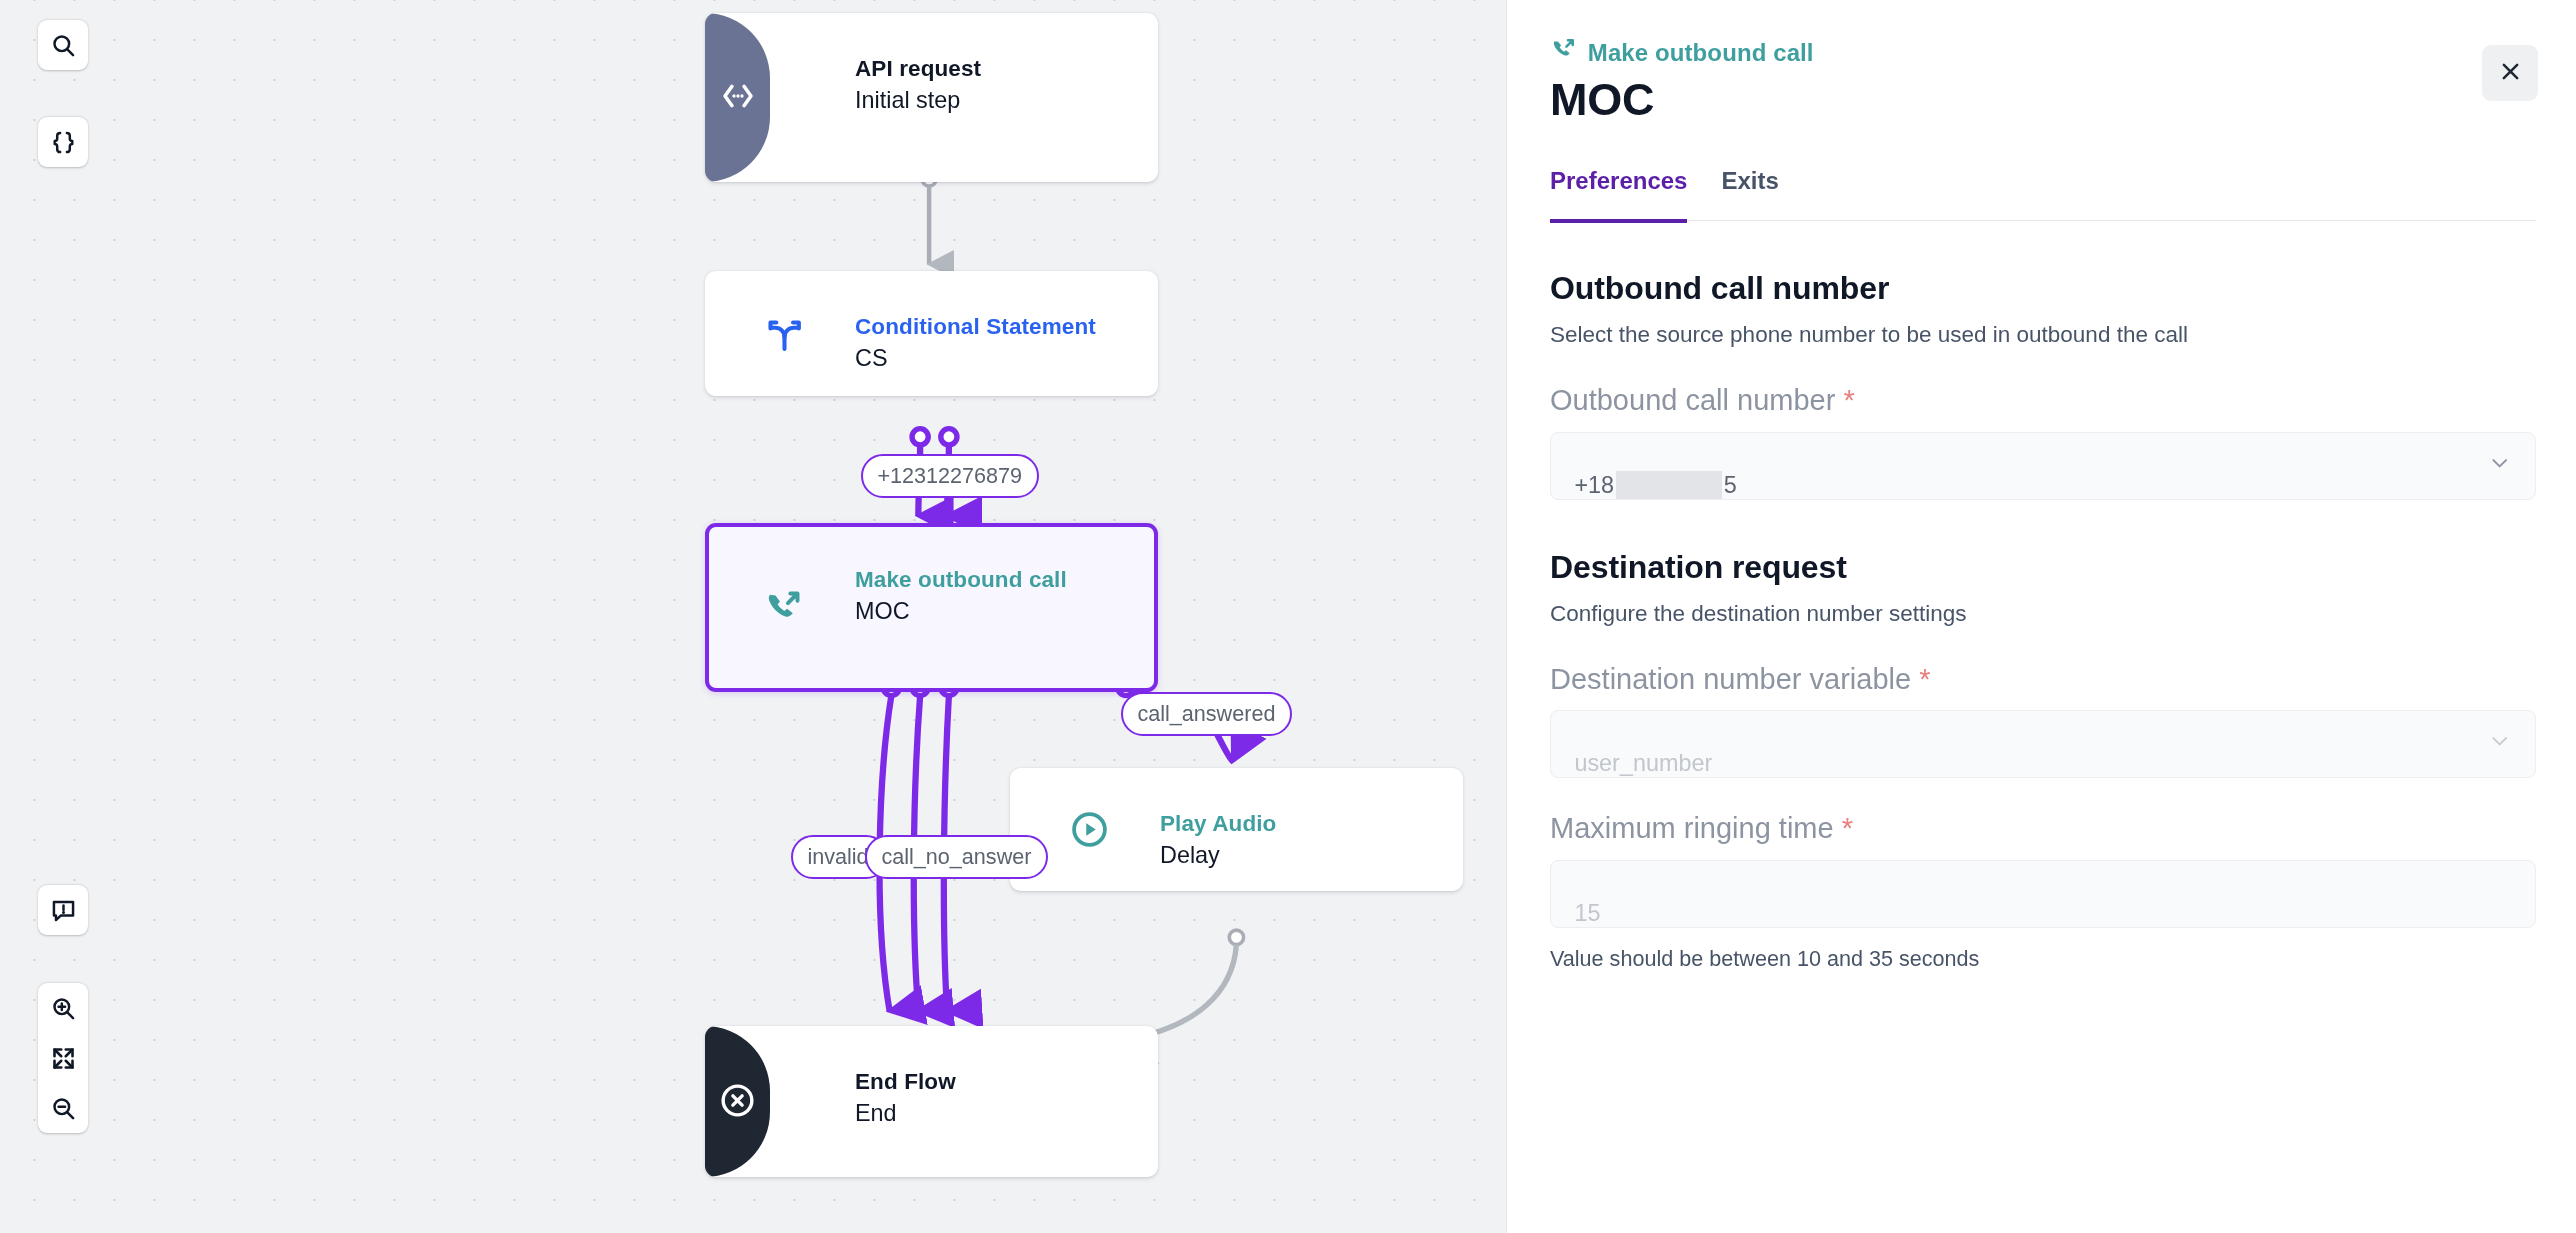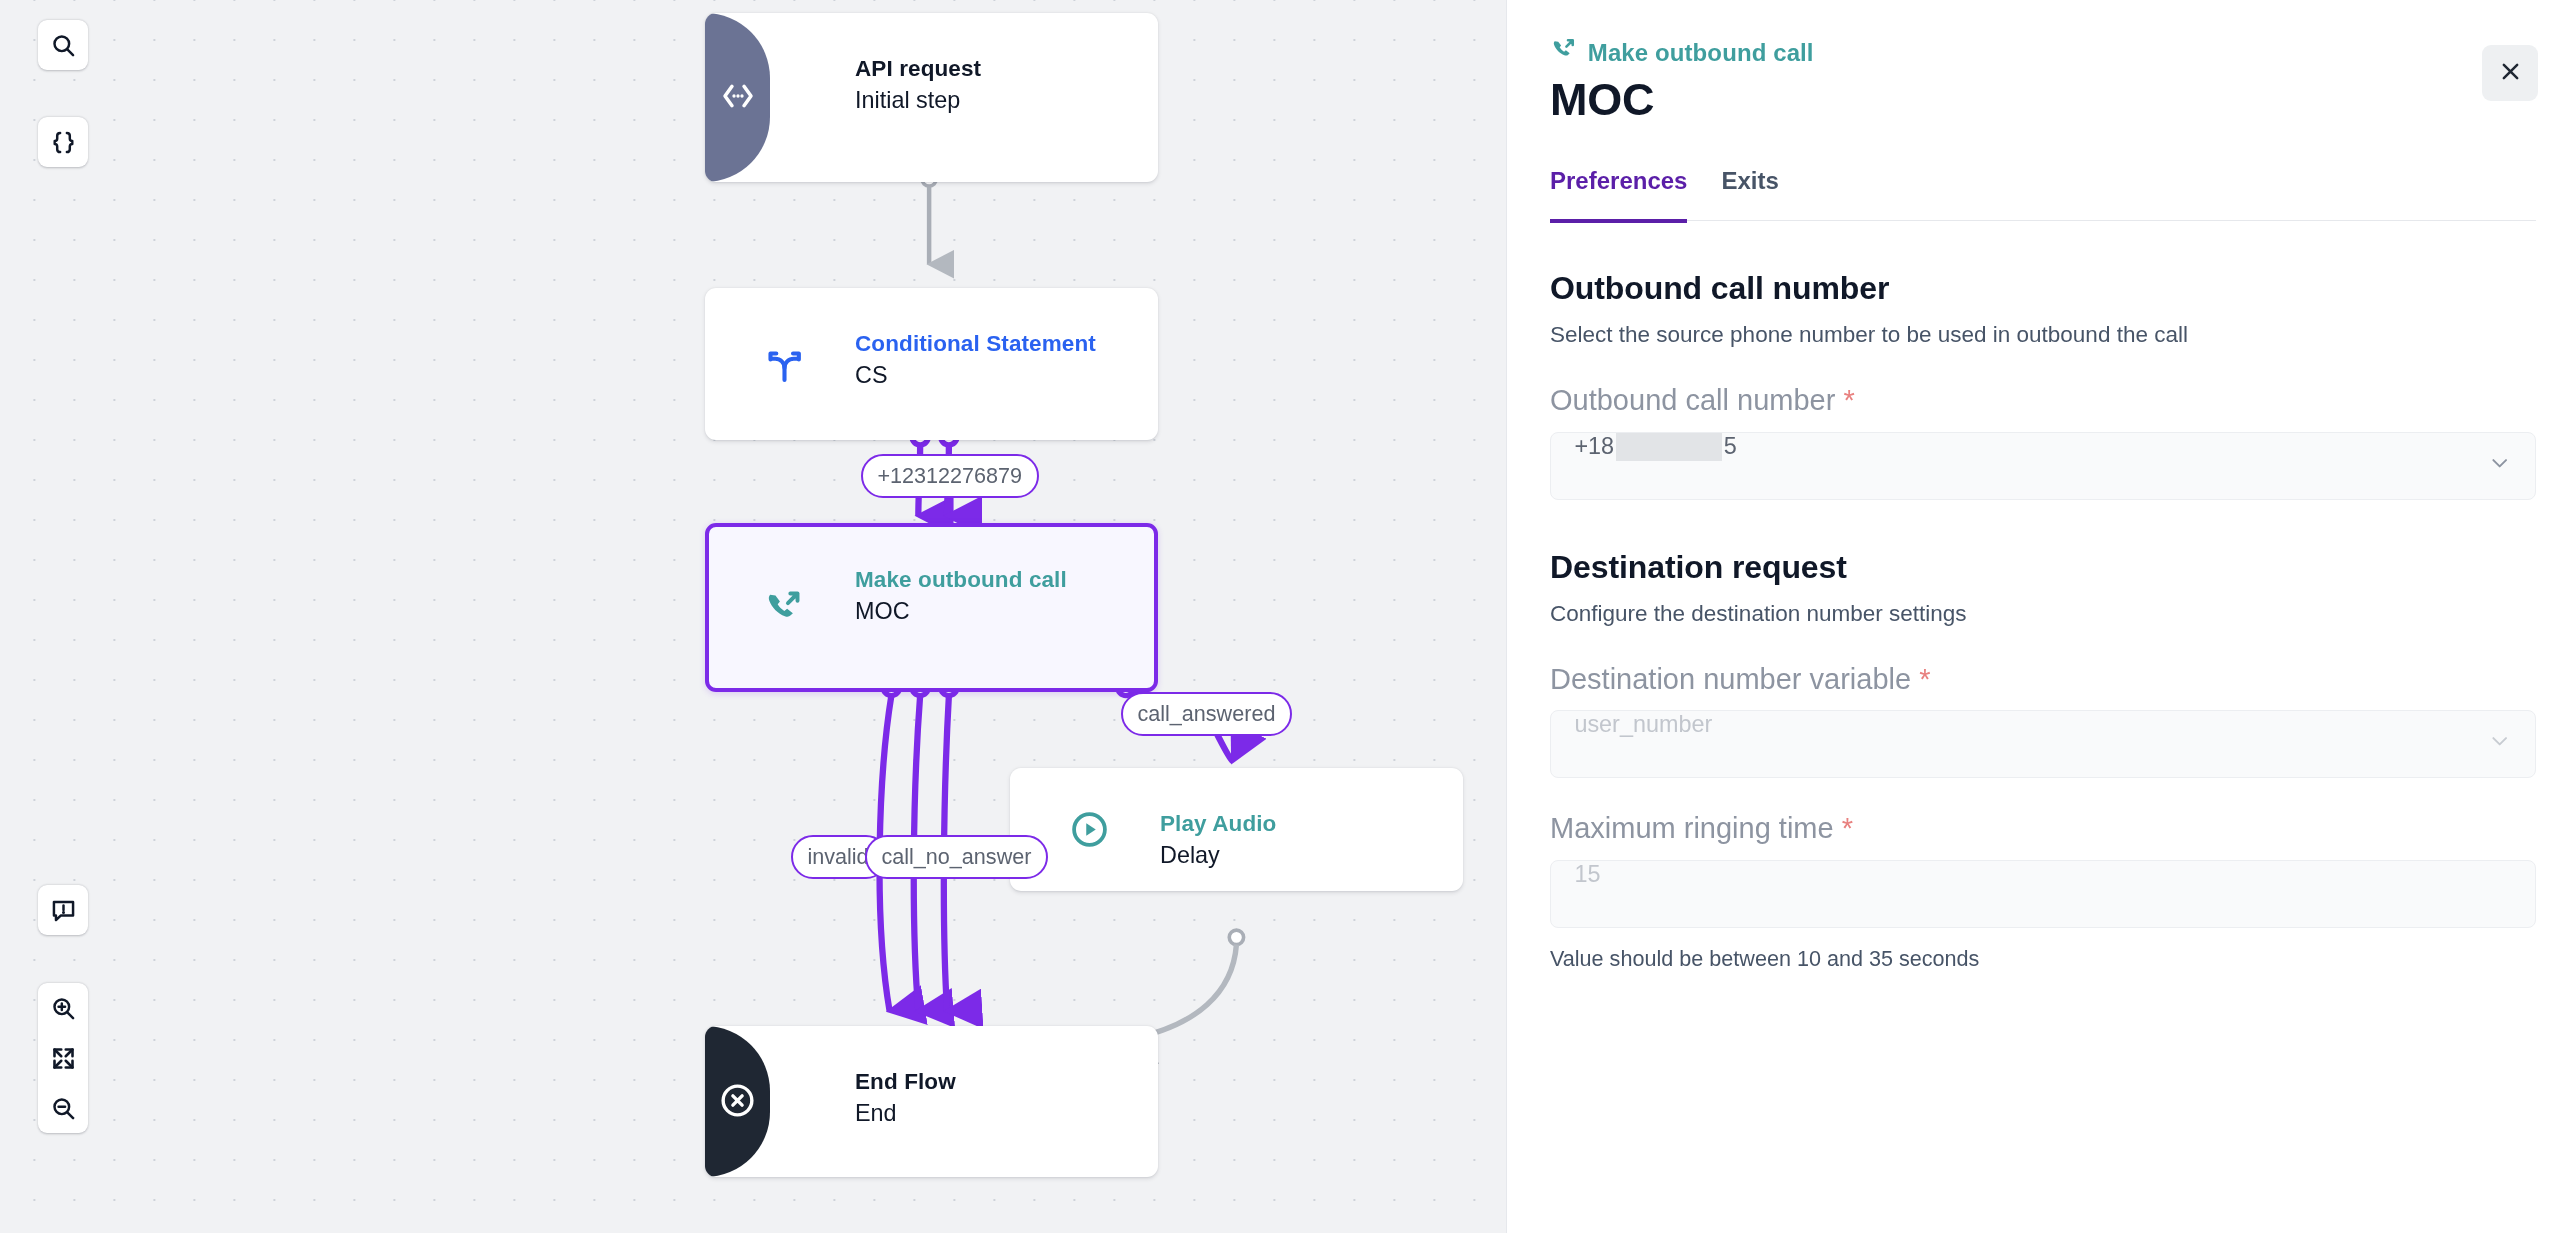--- a/index.html
+++ b/index.html
@@ -73,21 +73,21 @@
     letter-spacing: 0.1px;
   }
   .node-name {
     font-size: 23.4px; font-weight: 400; color: #101828; line-height: 1.4;
   }
   .node-kind.dark-kind { color: #101828; }
   .node-kind.blue  { color: #2a62f0; }
   .node-kind.teal  { color: #3f9e9e; }
 
   #node-api  { left: 705px; top: 12.6px;   width: 453px; height: 169px; }
-  #node-cs   { left: 705px; top: 288px;  width: 453px; height: 152px; }
+  #node-cs   { left: 705px; top: 271px;  width: 453px; height: 125px; }
   #node-moc  { left: 705px; top: 523px;  width: 453px; height: 169px;
                background: #f8f7ff; border: 4.5px solid #7c2ae8;
                box-shadow: 0 1.8px 6.3px rgba(124,42,232,.18); }
   #node-play { left: 1010px; top: 768px; width: 453px; height: 123px; }
   #node-end  { left: 705px; top: 1026px; width: 453px; height: 151px; }
 
   
   .pill {
     position: absolute;
     background: #ffffff;
@@ -153,21 +153,21 @@
   .field-label {
     font-size: 29px; color: #8d94a1; display: block; margin-bottom: 14.4px;
   }
   .req { color: #e8817f; }
   .control {
     position: relative;
     background: #f9fafb;
     border: 0.9px solid #eceef1;
     border-radius: 8px;
     height: 68px;
-    display: flex; align-items: flex-start;
+    display: flex; align-items: flex-end;
     padding: 0 23.4px;
     font-size: 23.4px;
     cursor: pointer;
   }
   .control.filled { color: #5c6370; }
   .control .ph { color: #c2c6cd; }
   .chev {
     position: absolute; right: 23.4px; top: 50%; transform: translateY(-50%);
     pointer-events: none;
   }

